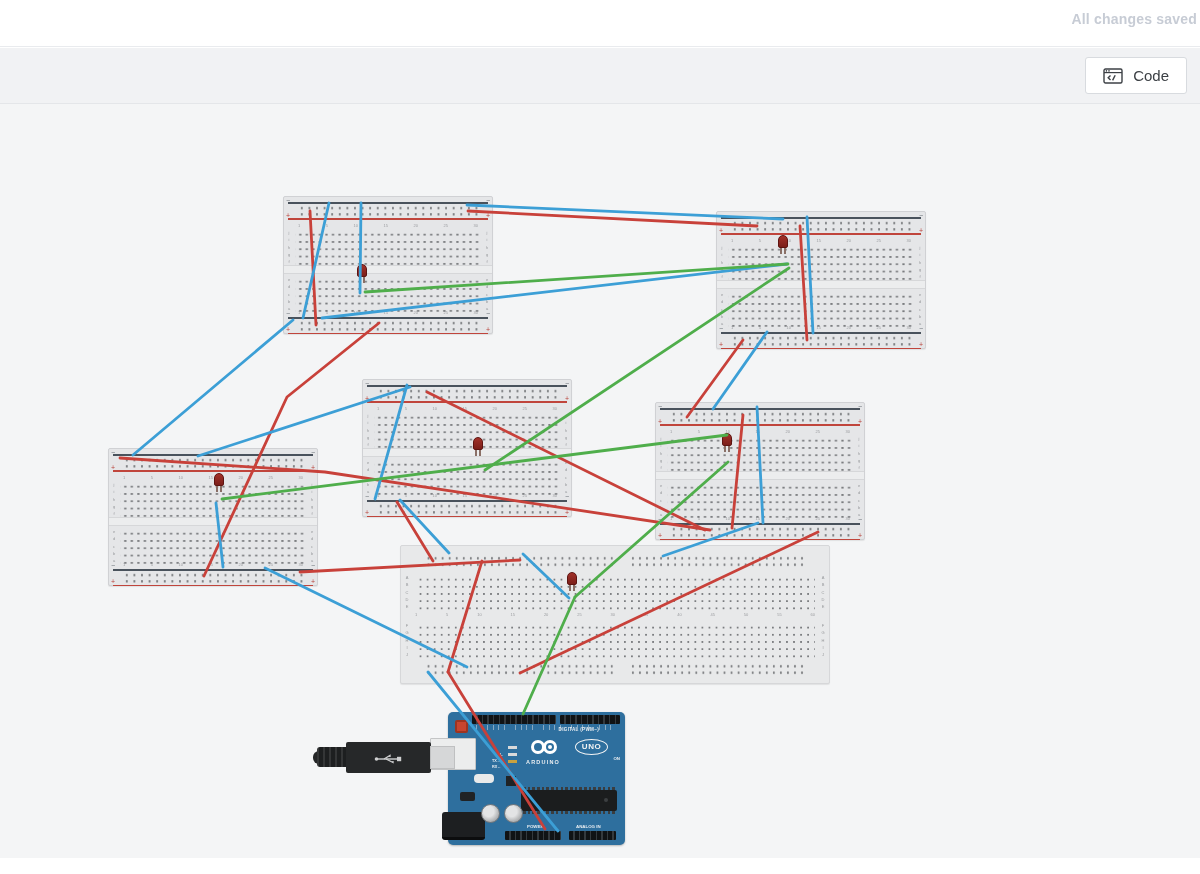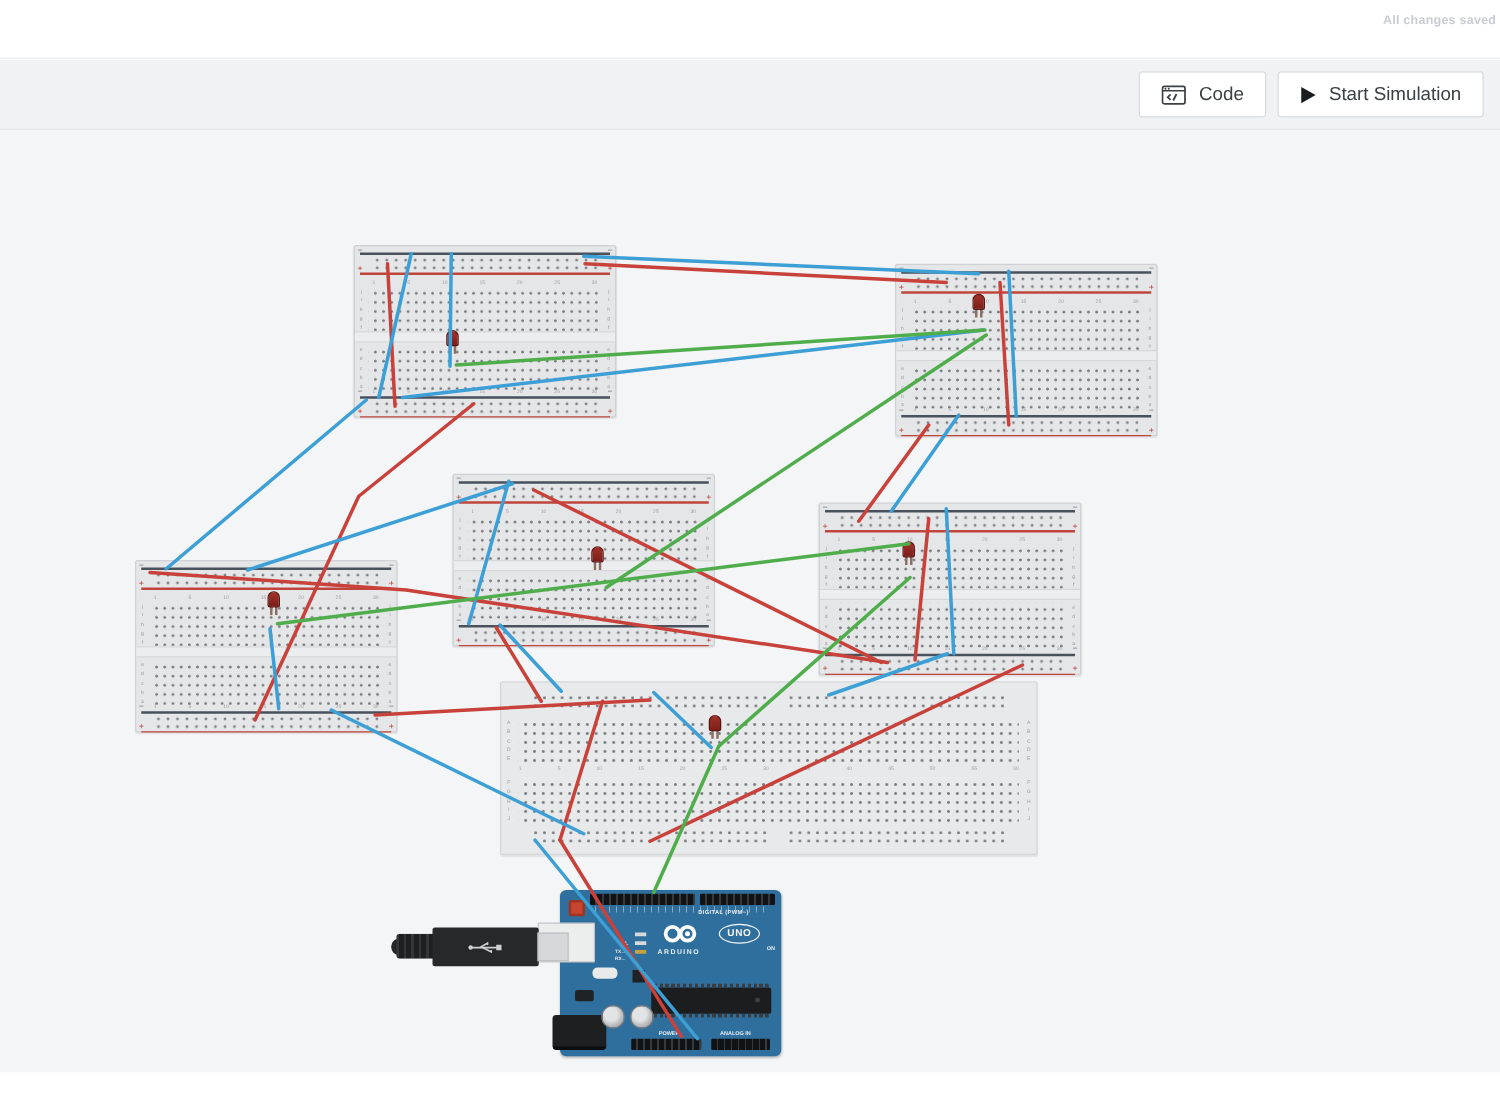--- a/index.html
+++ b/index.html
@@ -1,20 +1,20 @@
 <!DOCTYPE html>
 <html><head>
 <meta charset="utf-8">
 <style>
   * { margin:0; padding:0; box-sizing:border-box; }
   html,body { width:1200px; height:874px; font-family:"Liberation Sans", sans-serif; background:#fff; overflow:hidden; }
 
   
   #topbar { position:absolute; left:0; top:0; width:1200px; height:47px; background:#ffffff; border-bottom:1px solid #e9ebee; }
-  #status-text { position:absolute; right:3px; top:11px; font-size:10px; font-weight:700; color:#c7ccd5; letter-spacing:.2px; }
+  #status-text { position:absolute; right:3px; top:11px; font-size:14px; font-weight:700; color:#c7ccd5; letter-spacing:.2px; }
 
   
   #toolbar { position:absolute; left:0; top:48px; width:1200px; height:56px; background:#f1f2f4; border-bottom:1px solid #e4e6e9; display:flex; align-items:center; justify-content:flex-end; gap:9px; padding-right:13px; }
   .tb-btn { display:flex; align-items:center; gap:10px; height:37px; padding:0 17px; background:#ffffff; border:1px solid #d8dbdf; border-radius:3px; font-size:15px; color:#3c4045; cursor:pointer; }
   .tb-btn svg { display:block; }
 
   
   #canvas { position:absolute; left:0; top:104px; width:1200px; height:754px; background:#f4f5f6; overflow:hidden; }
   #bottom-strip { position:absolute; left:0; top:858px; width:1200px; height:16px; background:#ffffff; }
   #wire-layer { position:absolute; left:0; top:0; width:1200px; height:754px; z-index:40; pointer-events:none; }
@@ -102,28 +102,20 @@
       <svg width="20" height="16" viewBox="0 0 20 16">
         <rect x="1" y="1" width="18" height="14" rx="1.5" fill="none" stroke="#3c4045" stroke-width="1.4"></rect>
         <line x1="1" y1="4.6" x2="19" y2="4.6" stroke="#3c4045" stroke-width="1.2"></line>
         <circle cx="3.4" cy="2.9" r="0.8" fill="#3c4045"></circle>
         <circle cx="6" cy="2.9" r="0.8" fill="#3c4045"></circle>
         <path d="M7.5 7.5 L5.2 9.7 L7.5 11.9" fill="none" stroke="#3c4045" stroke-width="1.4"></path>
         <line x1="9.6" y1="12.4" x2="12.2" y2="7.2" stroke="#3c4045" stroke-width="1.4"></line>
       </svg>
     </span>
     <span>Code</span>
-  </button>
-  <button class="tb-btn">
-    <span>
-      <svg width="13" height="14" viewBox="0 0 13 14">
-          <polygon points="1,0.5 12.5,7 1,13.5" fill="#1a1d1f"></polygon>
-        </svg>
-    </span>
-    <span>Start Simulation</span>
   </button>
 </div>
 
 <div id="canvas">
 
   <div id="components">
       <div class="board small" style="left: 283px; top: 92px; width: 210px; height: 138px;">
         <div class="rline neg" style="top: 5px;"></div>
         <div class="dots" style="left: 14px; right: 14px; top: 8px; height: 12px; background-size: 7.6px 6.2px;"></div>
         <div class="rline pos" style="top: 21px;"></div>

